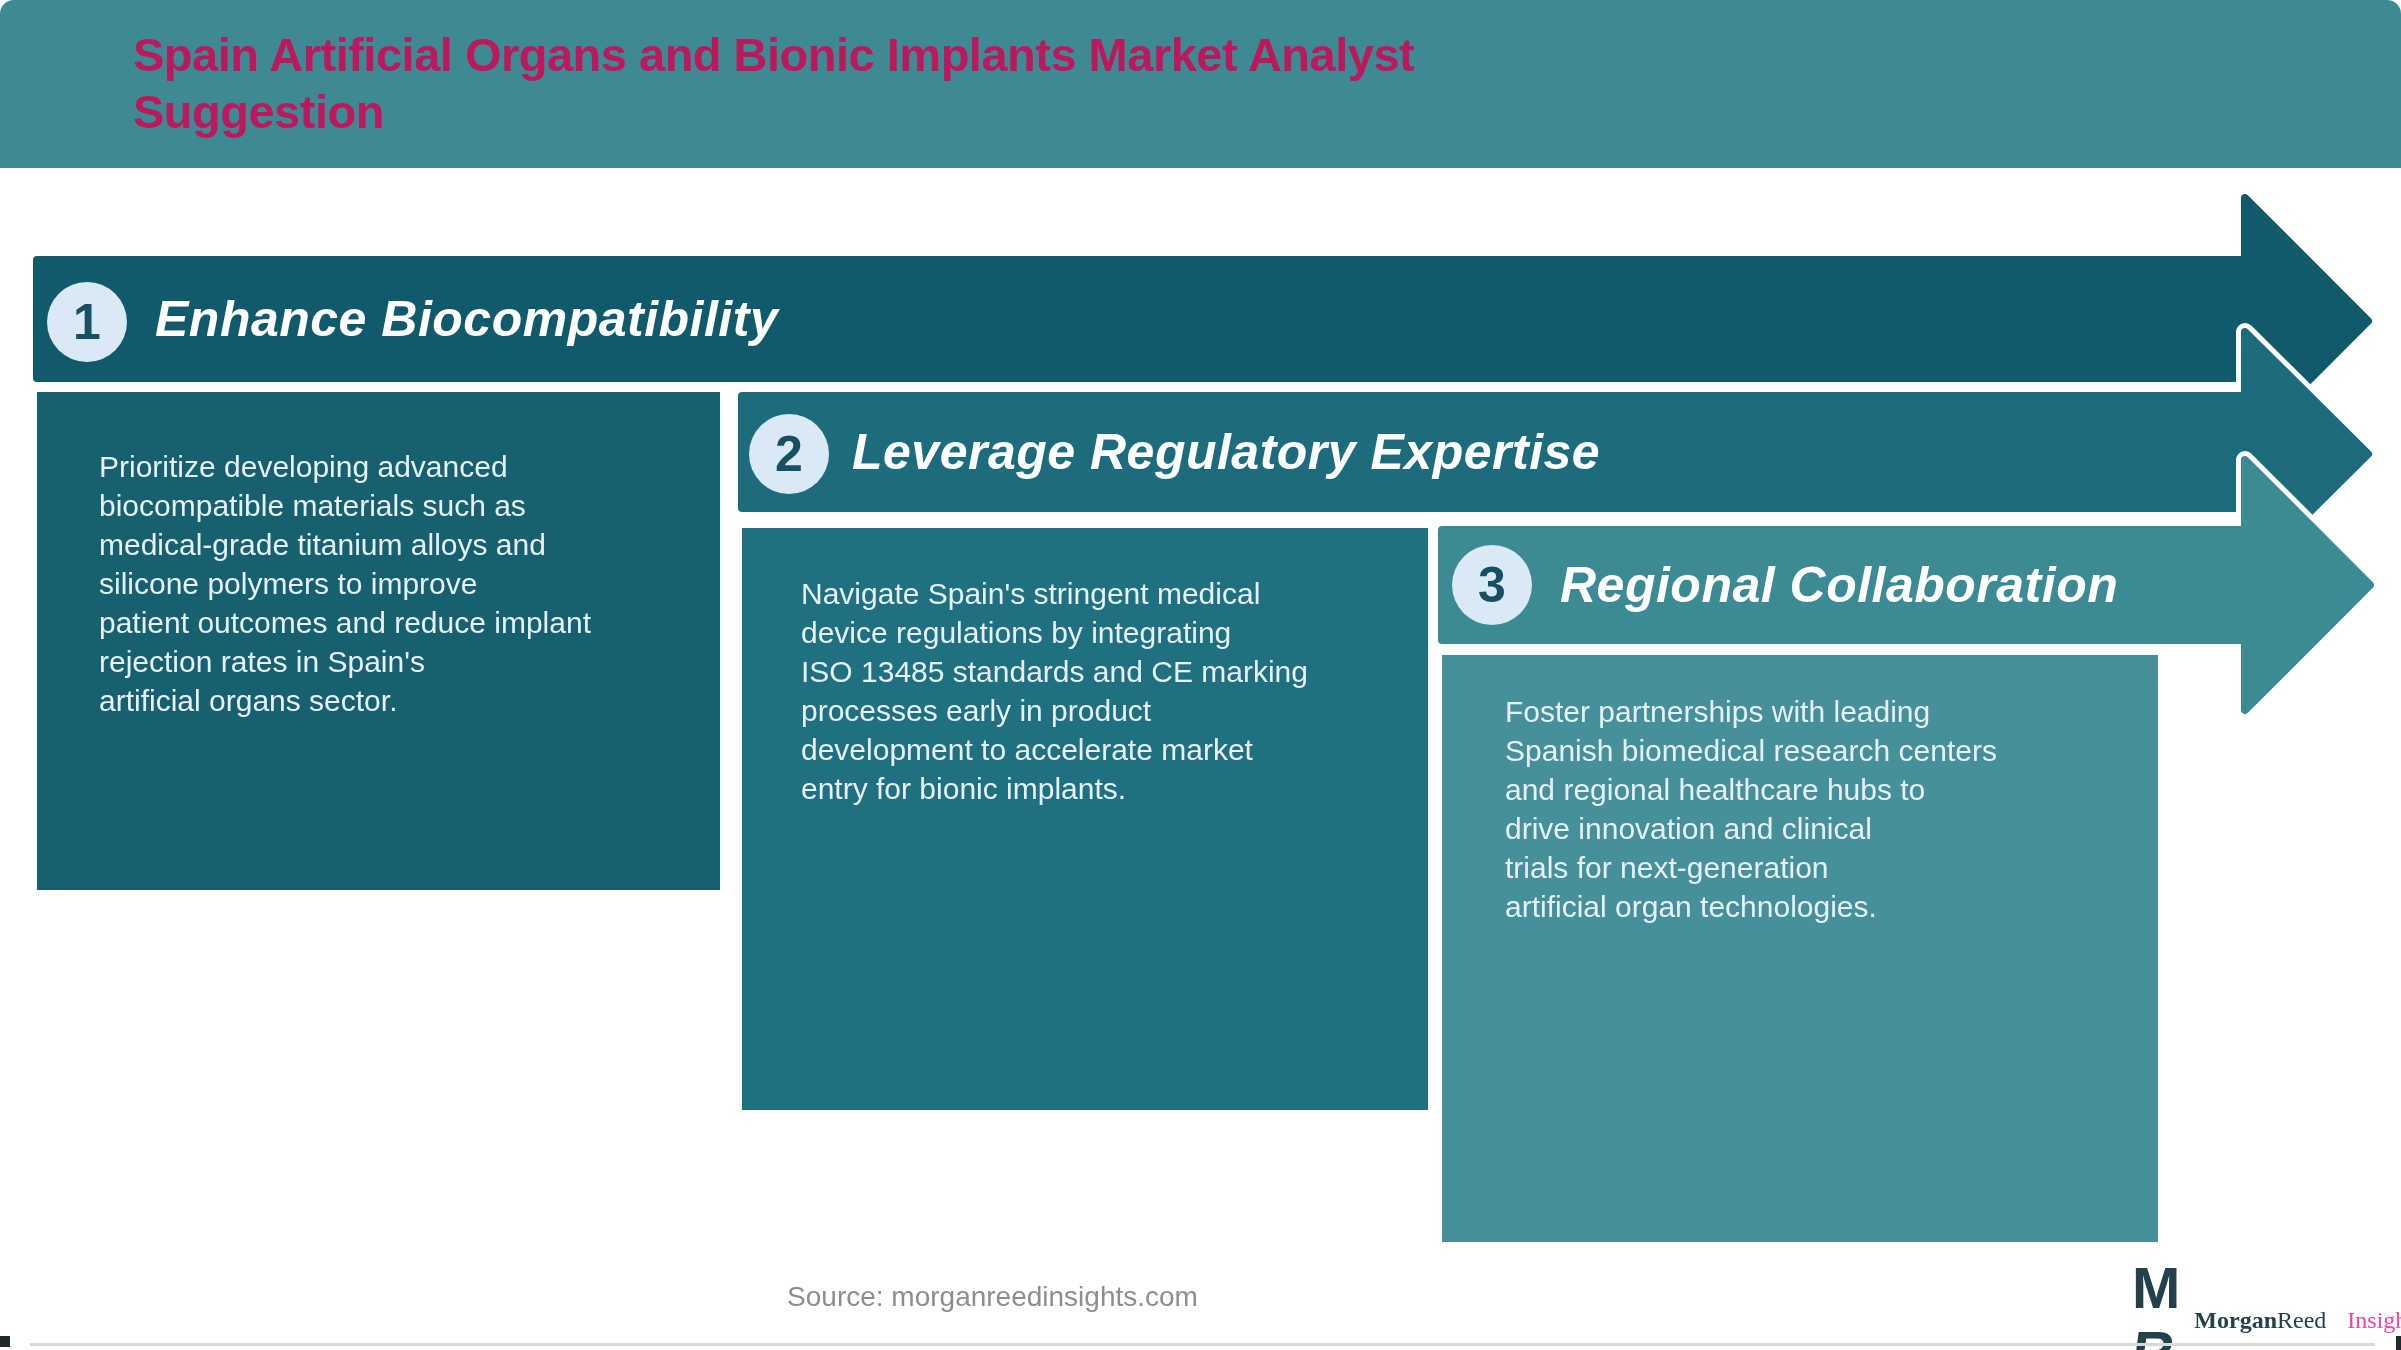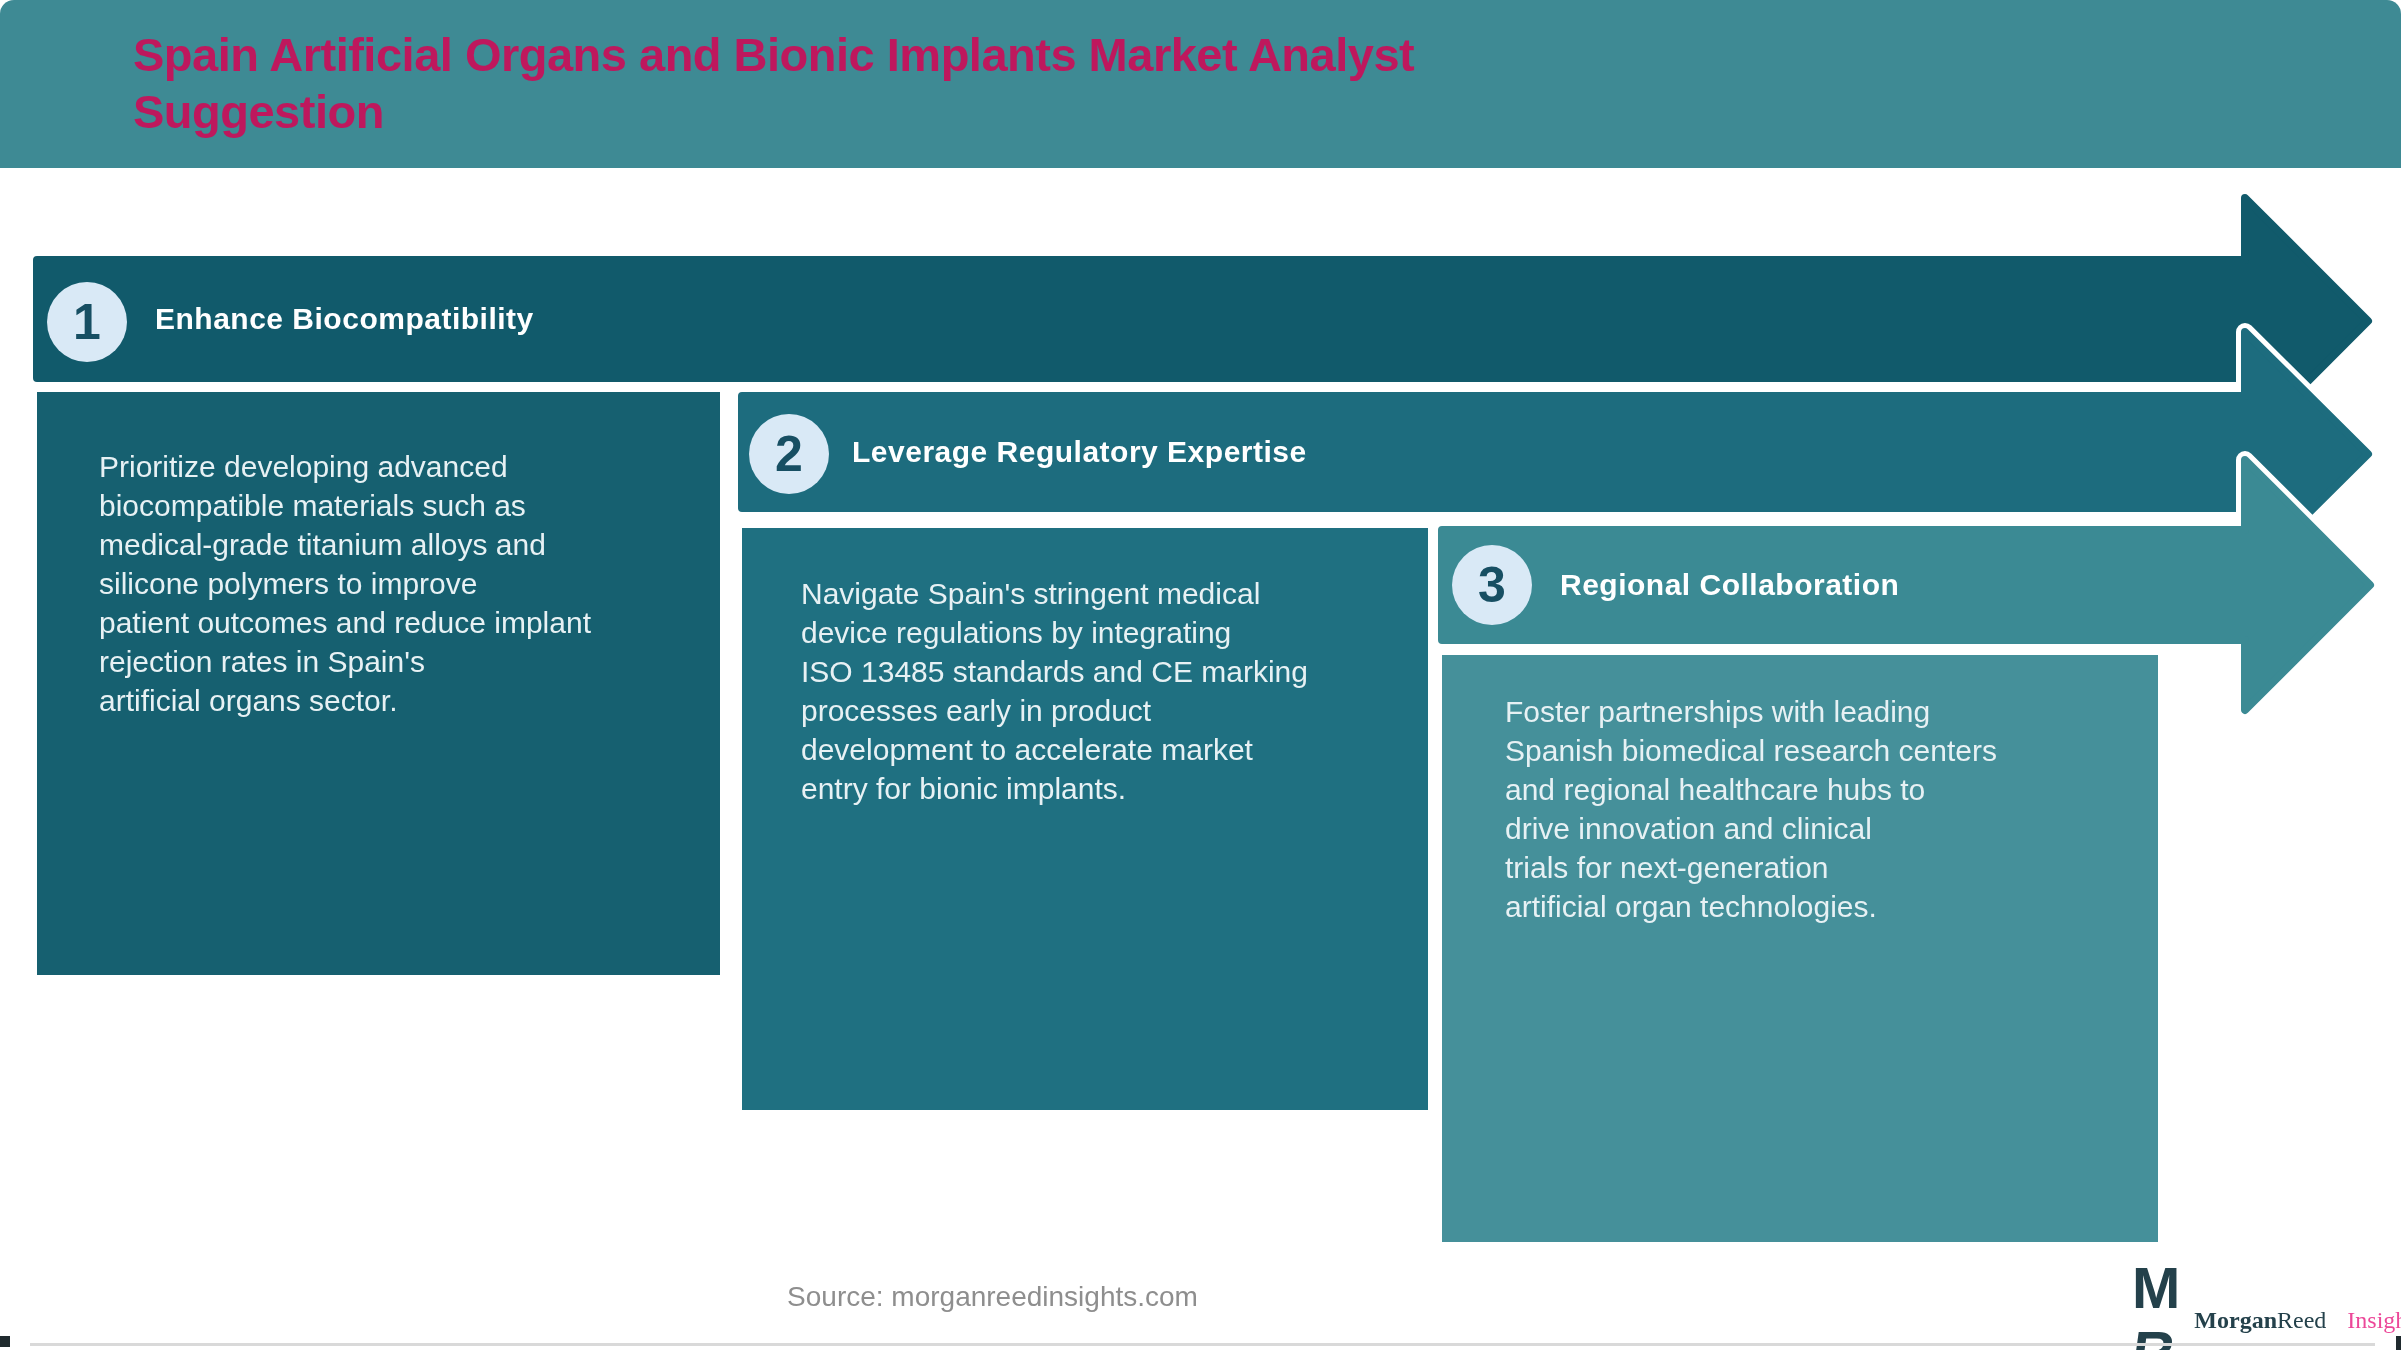--- a/index.html
+++ b/index.html
@@ -24,21 +24,21 @@
   .arrows{position:absolute;left:0;top:0;}
   
   .num-circle{
     position:absolute;width:80px;height:80px;border-radius:50%;
     display:flex;align-items:center;justify-content:center;
     font-weight:700;font-size:50px;
   }
   
   .banner-label{
     position:absolute;display:flex;align-items:center;
-    color:#ffffff;font-size:30px;font-weight:700;letter-spacing:0.5px;
+    color:#ffffff;font-size:50px;font-weight:700;letter-spacing:0.5px;font-style:italic;
   }
   
   .desc-box{
     position:absolute;
     color:#E7F1F4;font-size:30px;line-height:39px;font-weight:400;
     white-space:pre-line;box-sizing:border-box;
   }
   
   .source{
     position:absolute;left:0;top:1281px;width:1985px;
@@ -89,21 +89,21 @@
 
   <div class="num-circle" style="left: 47px; top: 282px; background: rgb(217, 233, 246); color: rgb(23, 79, 99);">1</div>
   <div class="banner-label" style="left:155px;top:260px;height:118px;">Enhance Biocompatibility</div>
 
   <div class="num-circle" style="left: 749px; top: 414px; background: rgb(217, 233, 246); color: rgb(23, 79, 99);">2</div>
   <div class="banner-label" style="left:852px;top:396px;height:112px;">Leverage Regulatory Expertise</div>
 
   <div class="num-circle" style="left: 1452px; top: 545px; background: rgb(217, 233, 246); color: rgb(23, 79, 99);">3</div>
   <div class="banner-label" style="left:1560px;top:530px;height:110px;">Regional Collaboration</div>
 
-  <div class="desc-box" style="left: 37px; top: 392px; width: 683px; height: 583px; padding: 55px 30px 0px 62px; background: rgb(22, 96, 112);">Prioritize developing advanced
+  <div class="desc-box" style="left: 37px; top: 392px; width: 683px; height: 498px; padding: 55px 30px 0px 62px; background: rgb(22, 96, 112);">Prioritize developing advanced
 biocompatible materials such as
 medical-grade titanium alloys and
 silicone polymers to improve
 patient outcomes and reduce implant
 rejection rates in Spain's
 artificial organs sector.</div>
 
   <div class="desc-box" style="left: 742px; top: 528px; width: 686px; height: 582px; padding: 46px 30px 0px 59px; background: rgb(31, 112, 129);">Navigate Spain's stringent medical
 device regulations by integrating
 ISO 13485 standards and CE marking

